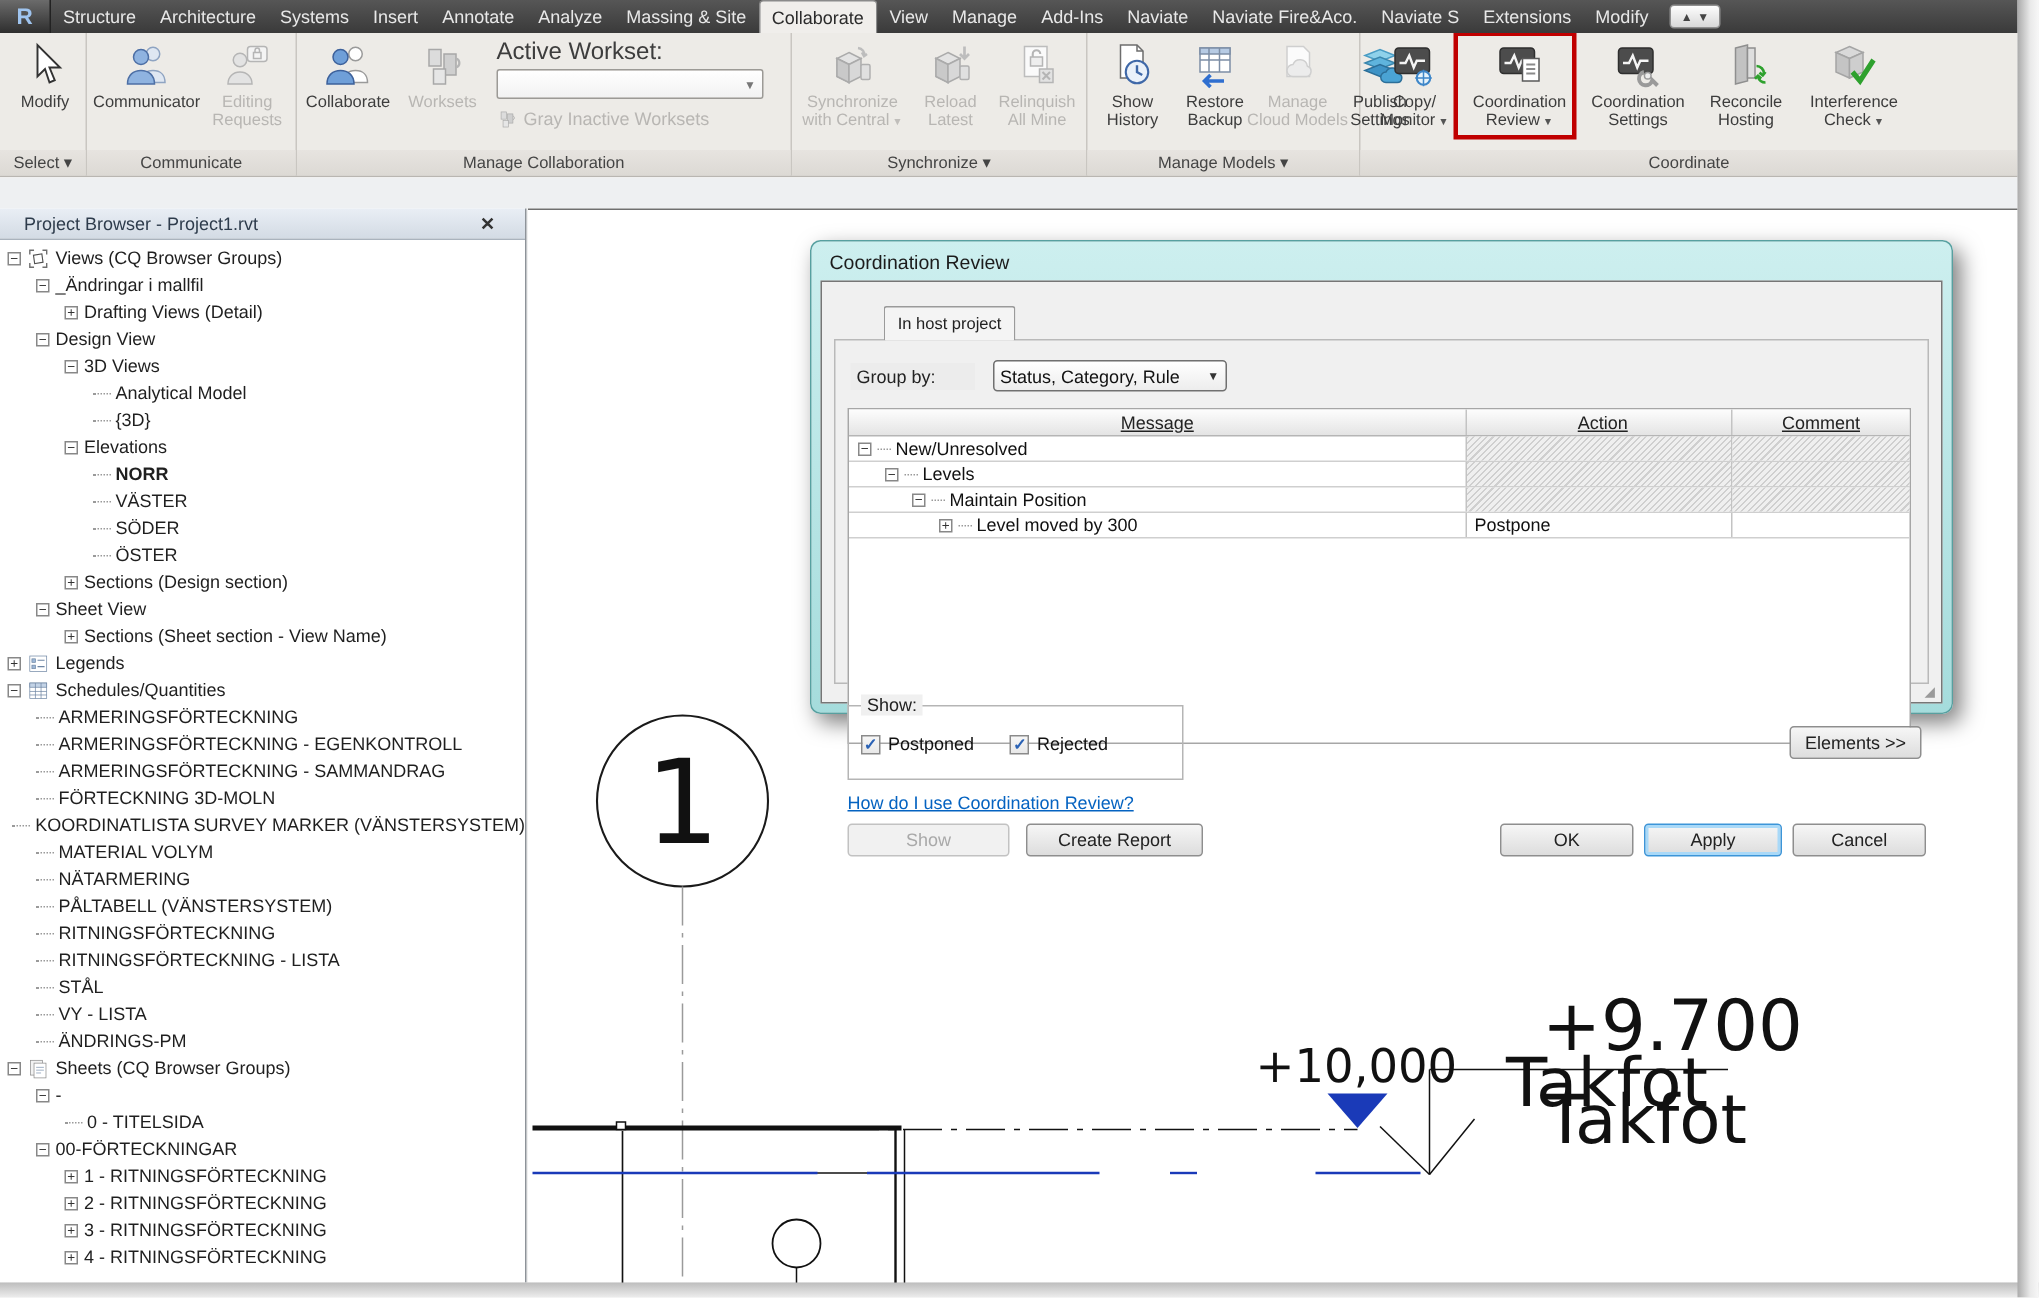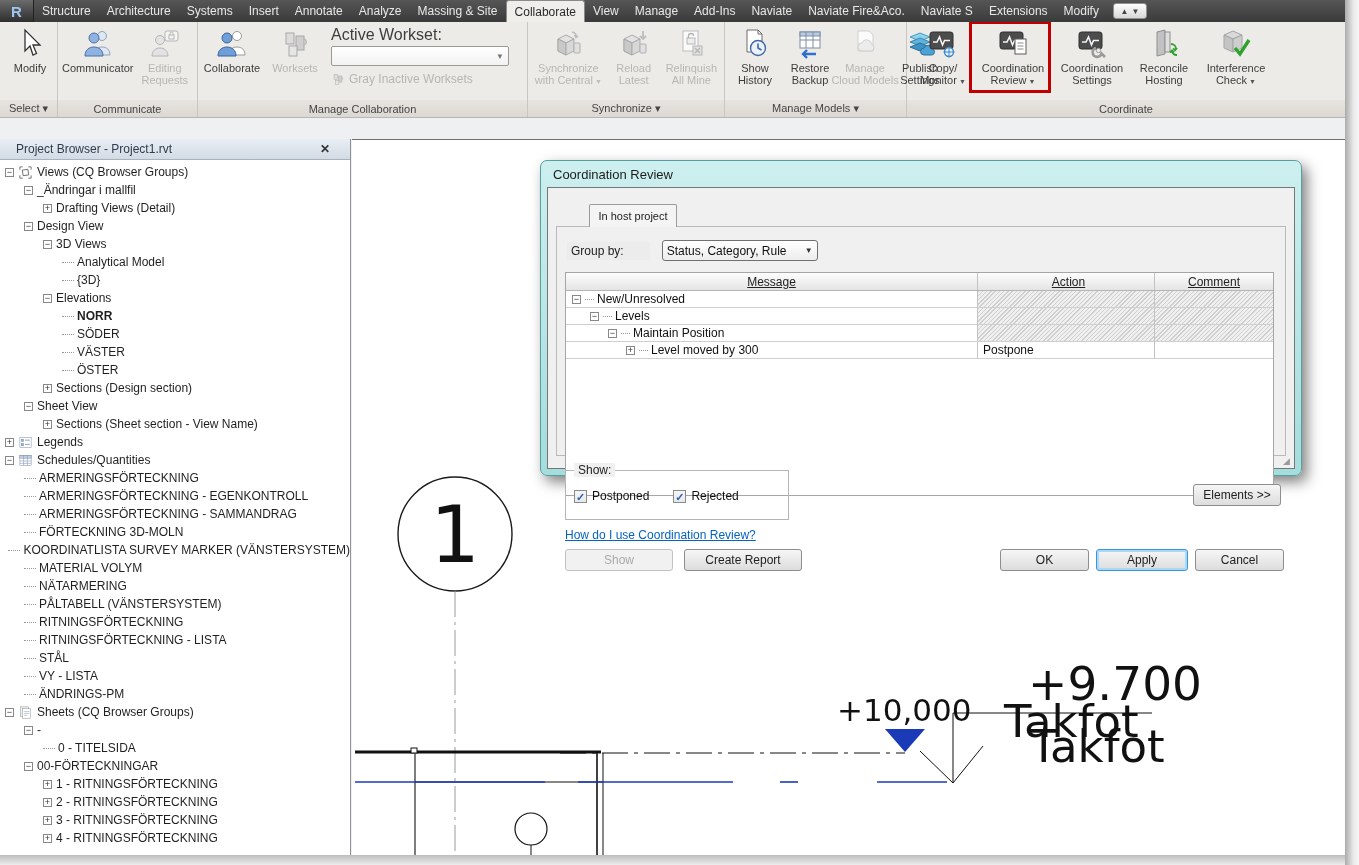--- a/index.html
+++ b/index.html
@@ -459,26 +459,26 @@
           <span class="tlabel">Elevations</span>
         </div>
         <div class="trow">
           <span class="tind" style="width: 62px;"></span>
           <span class="dotlead"></span>
           <span class="tlabel bold">NORR</span>
         </div>
         <div class="trow">
           <span class="tind" style="width: 62px;"></span>
           <span class="dotlead"></span>
+          <span class="tlabel">VÄSTER</span>
+        </div>
+        <div class="trow">
+          <span class="tind" style="width: 62px;"></span>
+          <span class="dotlead"></span>
           <span class="tlabel">SÖDER</span>
-        </div>
-        <div class="trow">
-          <span class="tind" style="width: 62px;"></span>
-          <span class="dotlead"></span>
-          <span class="tlabel">VÄSTER</span>
         </div>
         <div class="trow">
           <span class="tind" style="width: 62px;"></span>
           <span class="dotlead"></span>
           <span class="tlabel">ÖSTER</span>
         </div>
         <div class="trow">
           <span class="tind" style="width: 43px;"></span>
           <span class="expbox">+</span>
           <span class="tlabel">Sections (Design section)</span>

